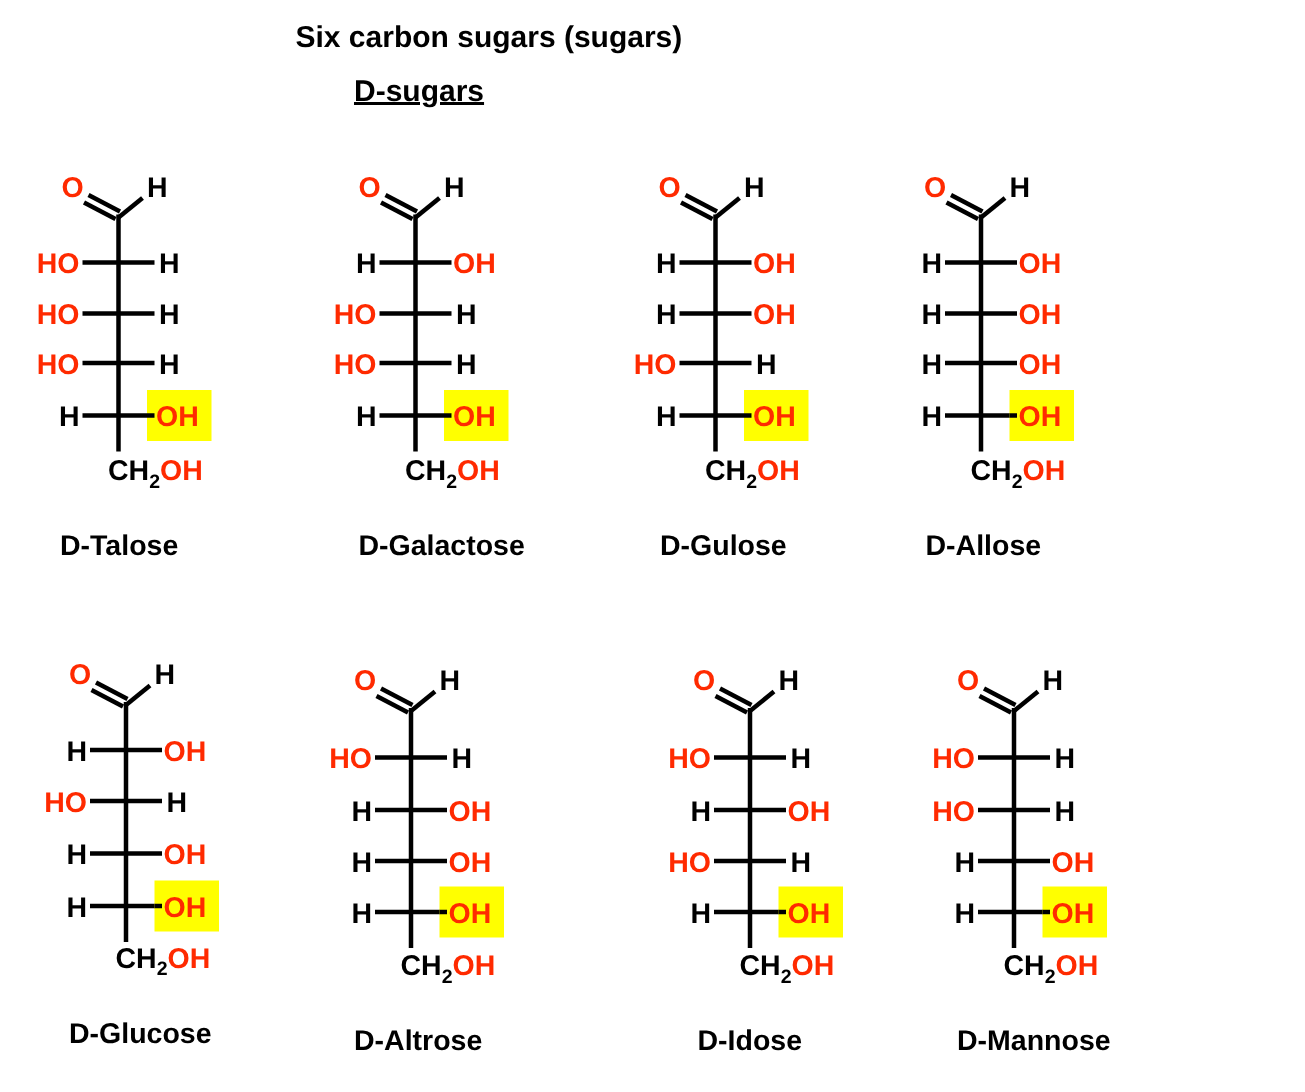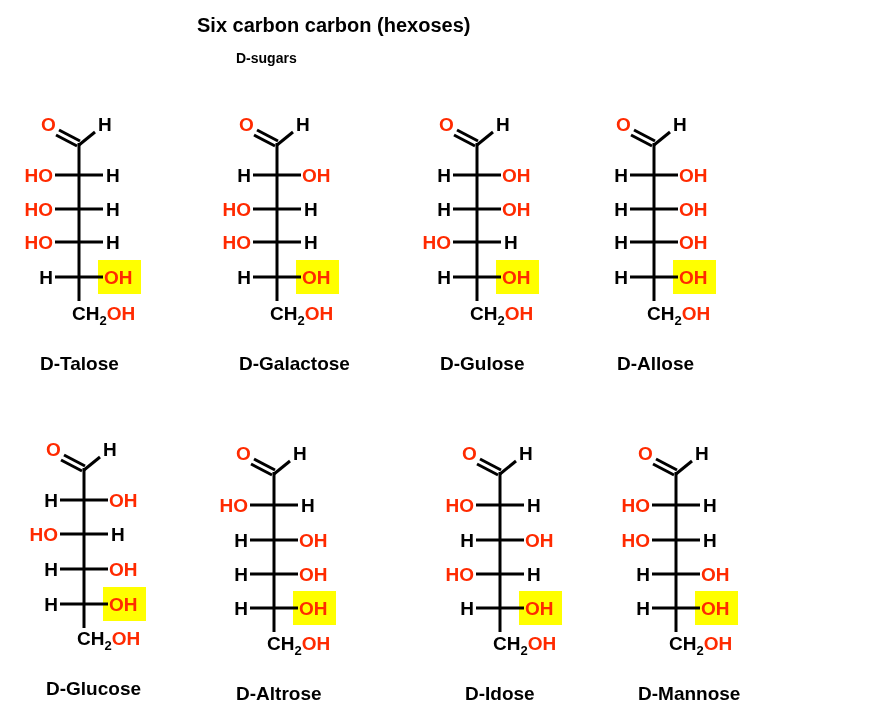--- a/index.html
+++ b/index.html
@@ -14,21 +14,21 @@
       overflow: hidden;
       font-family: "Liberation Sans", "DejaVu Sans", sans-serif;
     }
     .title, .subtitle {
       position: absolute;
       font-weight: bold;
       color: #000;
       white-space: nowrap;
     }
     .title { left: 197px; top: 14px; font-size: 20px; }
-    .subtitle { left: 236px; top: 50px; font-size: 14px; }
+    .subtitle { left: 236px; top: 50px; font-size: 20px; text-decoration: underline; }
     #canvas {
       position: absolute;
       left: 0; top: 0;
       width: 870px; height: 728px;
     }
     .lbl {
       font-family: "Liberation Sans", "DejaVu Sans", sans-serif;
       font-weight: bold;
       font-size: 19px;
     }
@@ -36,21 +36,21 @@
       font-family: "Liberation Sans", "DejaVu Sans", sans-serif;
       font-weight: bold;
       font-size: 19px;
       fill: #000;
     }
     .sub { font-size: 13px; }
   </style>
 </head>
 <body>
 
-<div class="title">Six carbon carbon (hexoses)</div>
+<div class="title">Six carbon sugars (sugars)</div>
 <div class="subtitle">D-sugars</div>
 
 <svg id="canvas" xmlns="http://www.w3.org/2000/svg" width="870" height="728" viewBox="0 0 870 728">
     <g>
       <text x="41" y="131" fill="#FF2A00" class="lbl" text-anchor="start">O</text>
       <line x1="56" y1="135" x2="77" y2="146" stroke="#000000" stroke-width="3" stroke-linecap="butt"></line>
       <line x1="59" y1="130" x2="80" y2="141" stroke="#000000" stroke-width="3" stroke-linecap="butt"></line>
       <line x1="79" y1="145" x2="95" y2="132" stroke="#000000" stroke-width="3" stroke-linecap="butt"></line>
       <text x="98" y="131" fill="#000000" class="lbl" text-anchor="start">H</text>
       <line x1="79" y1="143" x2="79" y2="301" stroke="#000000" stroke-width="3" stroke-linecap="butt"></line>

